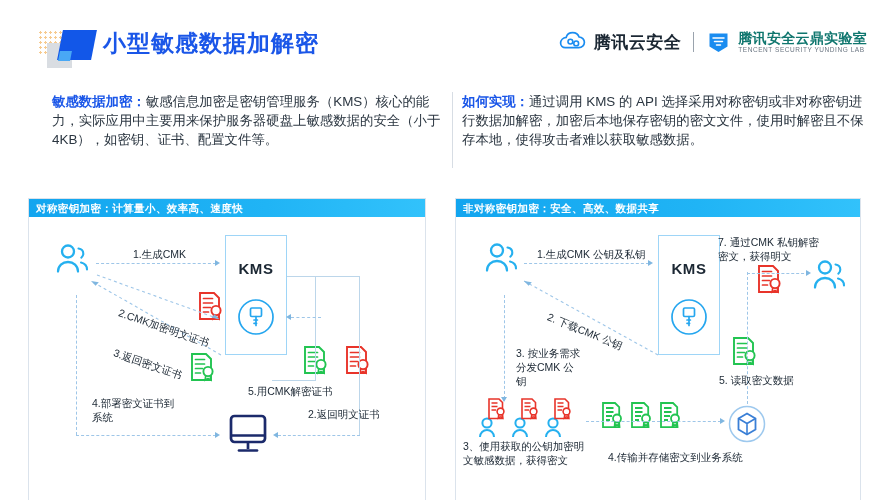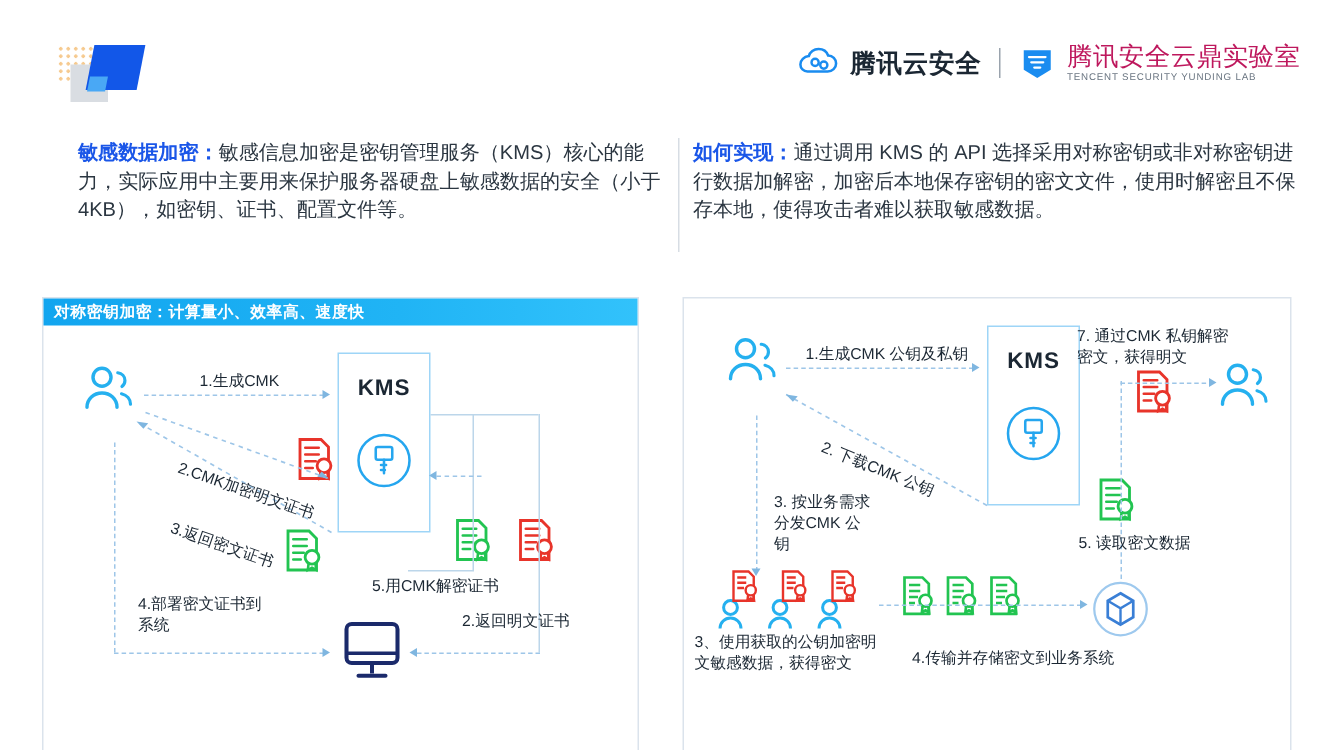--- a/index.html
+++ b/index.html
@@ -44,21 +44,21 @@
     color:#1a56e8;
     white-space:nowrap;
   }
 
   .brandbar { position:absolute; right:22px; top:26px; height:32px; display:flex; align-items:center; gap:9px; }
   .brand-a { display:flex; align-items:center; gap:6px; }
   .brand-a .txt { font-size:17px; font-weight:bold; color:#1b2733; letter-spacing:.5px; white-space:nowrap; }
   .brand-div { width:1px; height:20px; background:#9aa3ad; margin:0 3px; }
   .brand-b { display:flex; align-items:center; gap:7px; }
   .brand-b .lines { display:flex; flex-direction:column; line-height:1.08; }
-  .brand-b .cn { font-size:17px; font-weight:normal; color:#be185d; letter-spacing:.3px; white-space:nowrap; }
+  .brand-b .cn { font-size:14px; font-weight:bold; color:#0f766e; letter-spacing:.3px; white-space:nowrap; }
   .brand-b .en { font-size:6.5px; color:#6b7682; letter-spacing:.55px; white-space:nowrap; }
 
   
   .intro { position:absolute; top:92px; font-size:13.4px; line-height:19px; color:#2b3641; }
   .intro b { color:#1a56e8; font-weight:bold; }
   .intro-left { left:52px; width:392px; }
   .intro-right { left:462px; width:404px; }
   .intro-divider { position:absolute; left:452px; top:92px; width:1px; height:76px; background:#d7dde4; }
 
   
@@ -73,21 +73,21 @@
   }
   .panel-body { position:relative; width:100%; height:261px; }
 
   
   .lbl { position:absolute; font-size:10.5px; color:#1b2733; line-height:14px; white-space:pre; }
 
   .kmsbox {
     position:absolute; border:1.4px solid #9ed5f7; background:#fff;
     display:flex; flex-direction:column; align-items:center;
   }
-  .kmsbox .kms-txt { font-size:15px; font-weight:bold; color:#1b2733; letter-spacing:.6px; margin-top:14px; }
+  .kmsbox .kms-txt { font-size:15px; font-weight:bold; color:#1b2733; letter-spacing:.6px; margin-top:24px; }
   .key-circle { margin-top:18px; }
 
   .dash-h { position:absolute; border-top:1.1px dashed #9ec6e8; height:0; }
   .dash-v { position:absolute; border-left:1.1px dashed #9ec6e8; width:0; }
   .solid-l { position:absolute; border-top:1px solid #bcd6ea; height:0; }
   .solid-v { position:absolute; border-left:1px solid #bcd6ea; width:0; }
 
   .arrow-r { position:absolute; width:0;height:0;
     border-left:5px solid #7fb6e0; border-top:3.2px solid transparent; border-bottom:3.2px solid transparent; }
   .arrow-l { position:absolute; width:0;height:0;
@@ -103,20 +103,21 @@
 
 <div class="header">
 
   <div class="title-mark">
     <div class="mark-dots"></div>
     <div class="mark-grey"></div>
     <div class="mark-blue"></div>
     <div class="mark-blue-lt"></div>
   </div>
 
+  <div class="page-title">小型敏感数据加解密</div>
 
   <div class="brandbar">
     <div class="brand-a">
       <span>
         <svg width="30" height="20" viewBox="0 0 30 20">
           <path d="M8.2 15.6h12.6c3.1 0 5.6-2.4 5.6-5.3 0-2.8-2.3-5.2-5.3-5.3-.9-2.6-3.4-4.4-6.4-4.4-3.1 0-5.8 2-6.5 4.8C5 5.8 2.6 8.2 2.6 11c0 2.6 2.1 4.6 4.7 4.6z" fill="none" stroke="#1a8cf0" stroke-width="1.7"></path>
           <circle cx="12.4" cy="9.6" r="2.4" fill="none" stroke="#1a8cf0" stroke-width="1.6"></circle>
           <circle cx="18.2" cy="11.4" r="2.4" fill="none" stroke="#1a8cf0" stroke-width="1.6"></circle>
         </svg>
       </span>
@@ -247,20 +248,21 @@
     <div class="lbl" style="left:90px;top:88px;transform:rotate(19deg);transform-origin:left center"><span>2.CMK加密明文证书</span></div>
     <div class="lbl" style="left:85px;top:128px;transform:rotate(19deg);transform-origin:left center"><span>3.返回密文证书</span></div>
     <div class="lbl" style="left:63px;top:179px"><span>4.部署密文证书到
 系统</span></div>
     <div class="lbl" style="left:219px;top:167px"><span>5.用CMK解密证书</span></div>
     <div class="lbl" style="left:279px;top:190px"><span>2.返回明文证书</span></div>
   </div>
 </div>
 
 <div class="panel panel-right">
+  <div class="panel-head">非对称密钥加密：安全、高效、数据共享</div>
   <div class="panel-body">
 
     <div style="position:absolute;left:27px;top:25px">
       <svg width="40" height="36" viewBox="0 0 40 36">
         <circle cx="14" cy="8.5" r="6" fill="none" stroke="#25b0ef" stroke-width="2.3"></circle>
         <path d="M4 28.5c0-5.5 4.5-9.5 10-9.5s10 4 10 9.5" fill="none" stroke="#25b0ef" stroke-width="2.3" stroke-linecap="round"></path>
         <path d="M24.5 5.5c2.8.4 4.8 2.6 4.8 5.2 0 1.6-.8 3-2 4" fill="none" stroke="#25b0ef" stroke-width="2.1" stroke-linecap="round"></path>
         <path d="M27 19.5c3.6.9 6 3.6 6 7" fill="none" stroke="#25b0ef" stroke-width="2.1" stroke-linecap="round"></path>
       </svg>
     </div>

